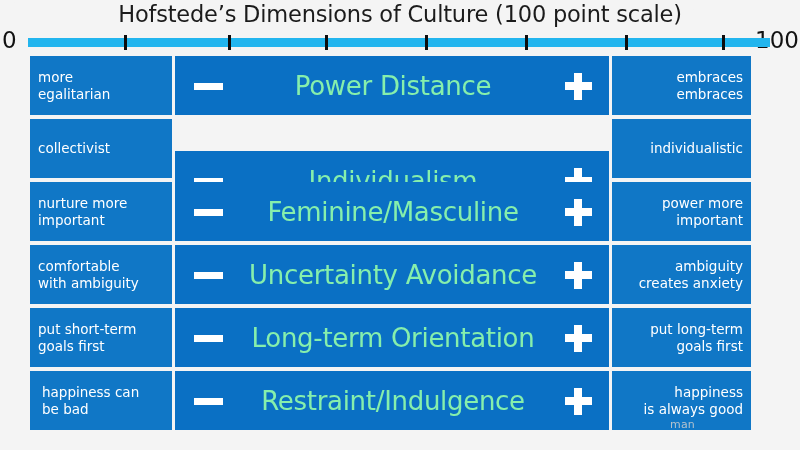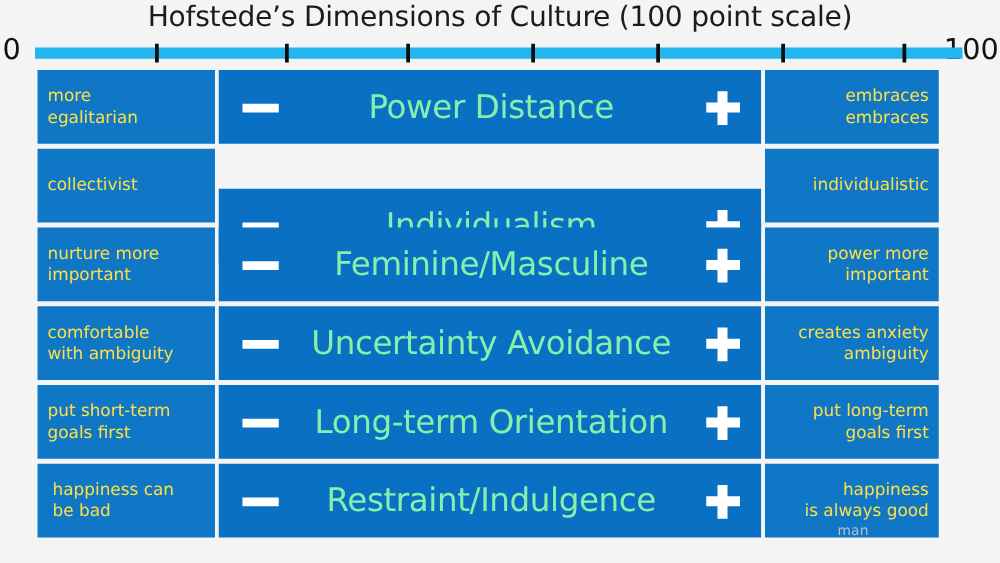--- a/index.html
+++ b/index.html
@@ -86,21 +86,21 @@
     height: 59px;
     margin-bottom: 4px;
   }
   .row:last-child { margin-bottom: 0; }
 
   .side {
     position: absolute;
     top: 0;
     height: 59px;
     background: #1077c6;
-    color: #fde047;
+    color: #ffffff;
     font-size: 13.5px;
     line-height: 17px;
     box-sizing: border-box;
     display: flex;
     flex-direction: column;
     justify-content: center;
     font-family: "DejaVu Sans", sans-serif;
   }
   .side.left {
     left: 30px;
@@ -316,22 +316,22 @@
         <div class="glyph-minus"></div>
       </div>
       <div class="dim-title">Uncertainty Avoidance</div>
       <div class="sign plus">
         <div class="glyph-plus-h"></div>
         <div class="glyph-plus-v"></div>
       </div>
     </div>
 
     <div class="side right" style="background: rgb(16, 119, 198);">
+      <span>ambiguity</span>
       <span>creates anxiety</span>
-      <span>ambiguity</span>
     </div>
 
     <div class="divider d-left"></div>
     <div class="divider d-right"></div>
   </div>
 
   <div class="row">
     <div class="side left" style="background: rgb(16, 119, 198);">
       <span>put short-term</span>
       <span>goals first</span>

